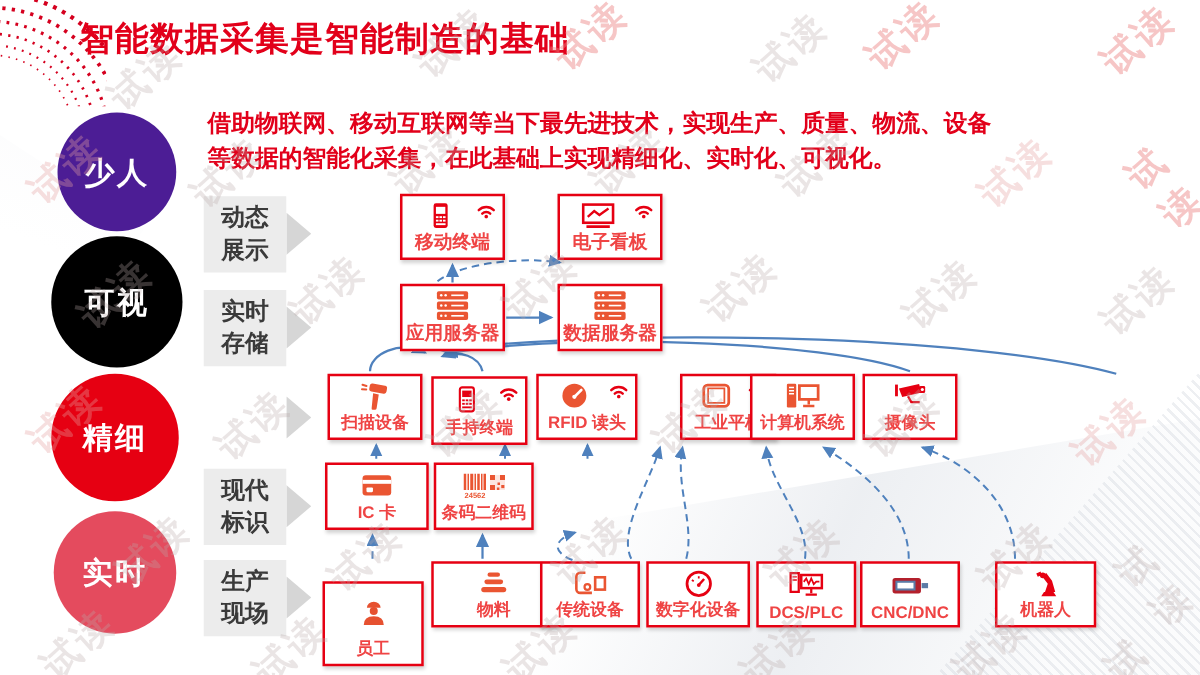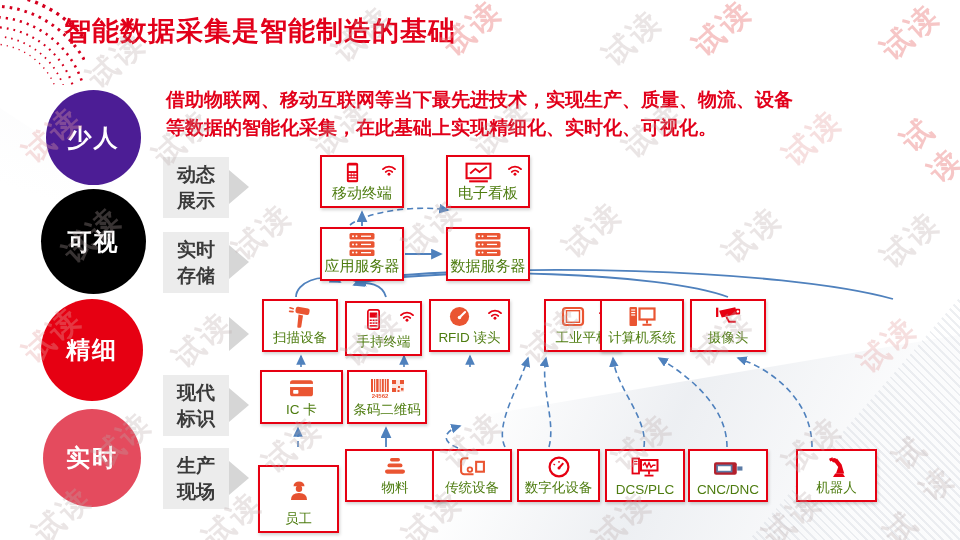--- a/index.html
+++ b/index.html
@@ -38,21 +38,21 @@
         border:3px dashed rgba(255,255,255,.75);border-radius:26px;box-sizing:border-box;
         overflow:hidden;text-align:center;color:#fff;font-weight:700;font-size:23px;
         line-height:36px;padding-top:3px;z-index:3;}
 
   .dbox{position:absolute;background:#fff;border:2.5px solid #e60012;box-sizing:border-box;
         display:flex;flex-direction:column;align-items:center;justify-content:flex-end;
         box-shadow:1px 2px 3px rgba(0,0,0,.18);z-index:3;}
   .bicon{flex:1;display:flex;align-items:center;justify-content:center;width:100%;padding-top:3px;}
   .haswifi .bicon{padding-right:20px;box-sizing:border-box;}
   .bwifi{position:absolute;right:5px;top:5px;}
-  .blabel{font-size:13.5px;font-weight:400;color:#4d7c0f;margin-bottom:3px;white-space:nowrap;}
+  .blabel{font-size:13.5px;font-weight:700;color:#ef4444;margin-bottom:3px;white-space:nowrap;}
   .big .blabel{font-size:15px;}
 
   .arrows{position:absolute;left:0;top:0;z-index:2;}
   .dots-deco{position:absolute;left:0;top:0;z-index:3;}
 
   .wm{position:absolute;font-size:30px;font-weight:700;letter-spacing:3px;
       transform:rotate(-42deg);color:rgba(187,170,170,.30);z-index:6;pointer-events:none;}
   .wm.p{color:rgba(235,128,128,.45);}
   .wm.p2{color:rgba(230,160,160,.34);}
 </style>

